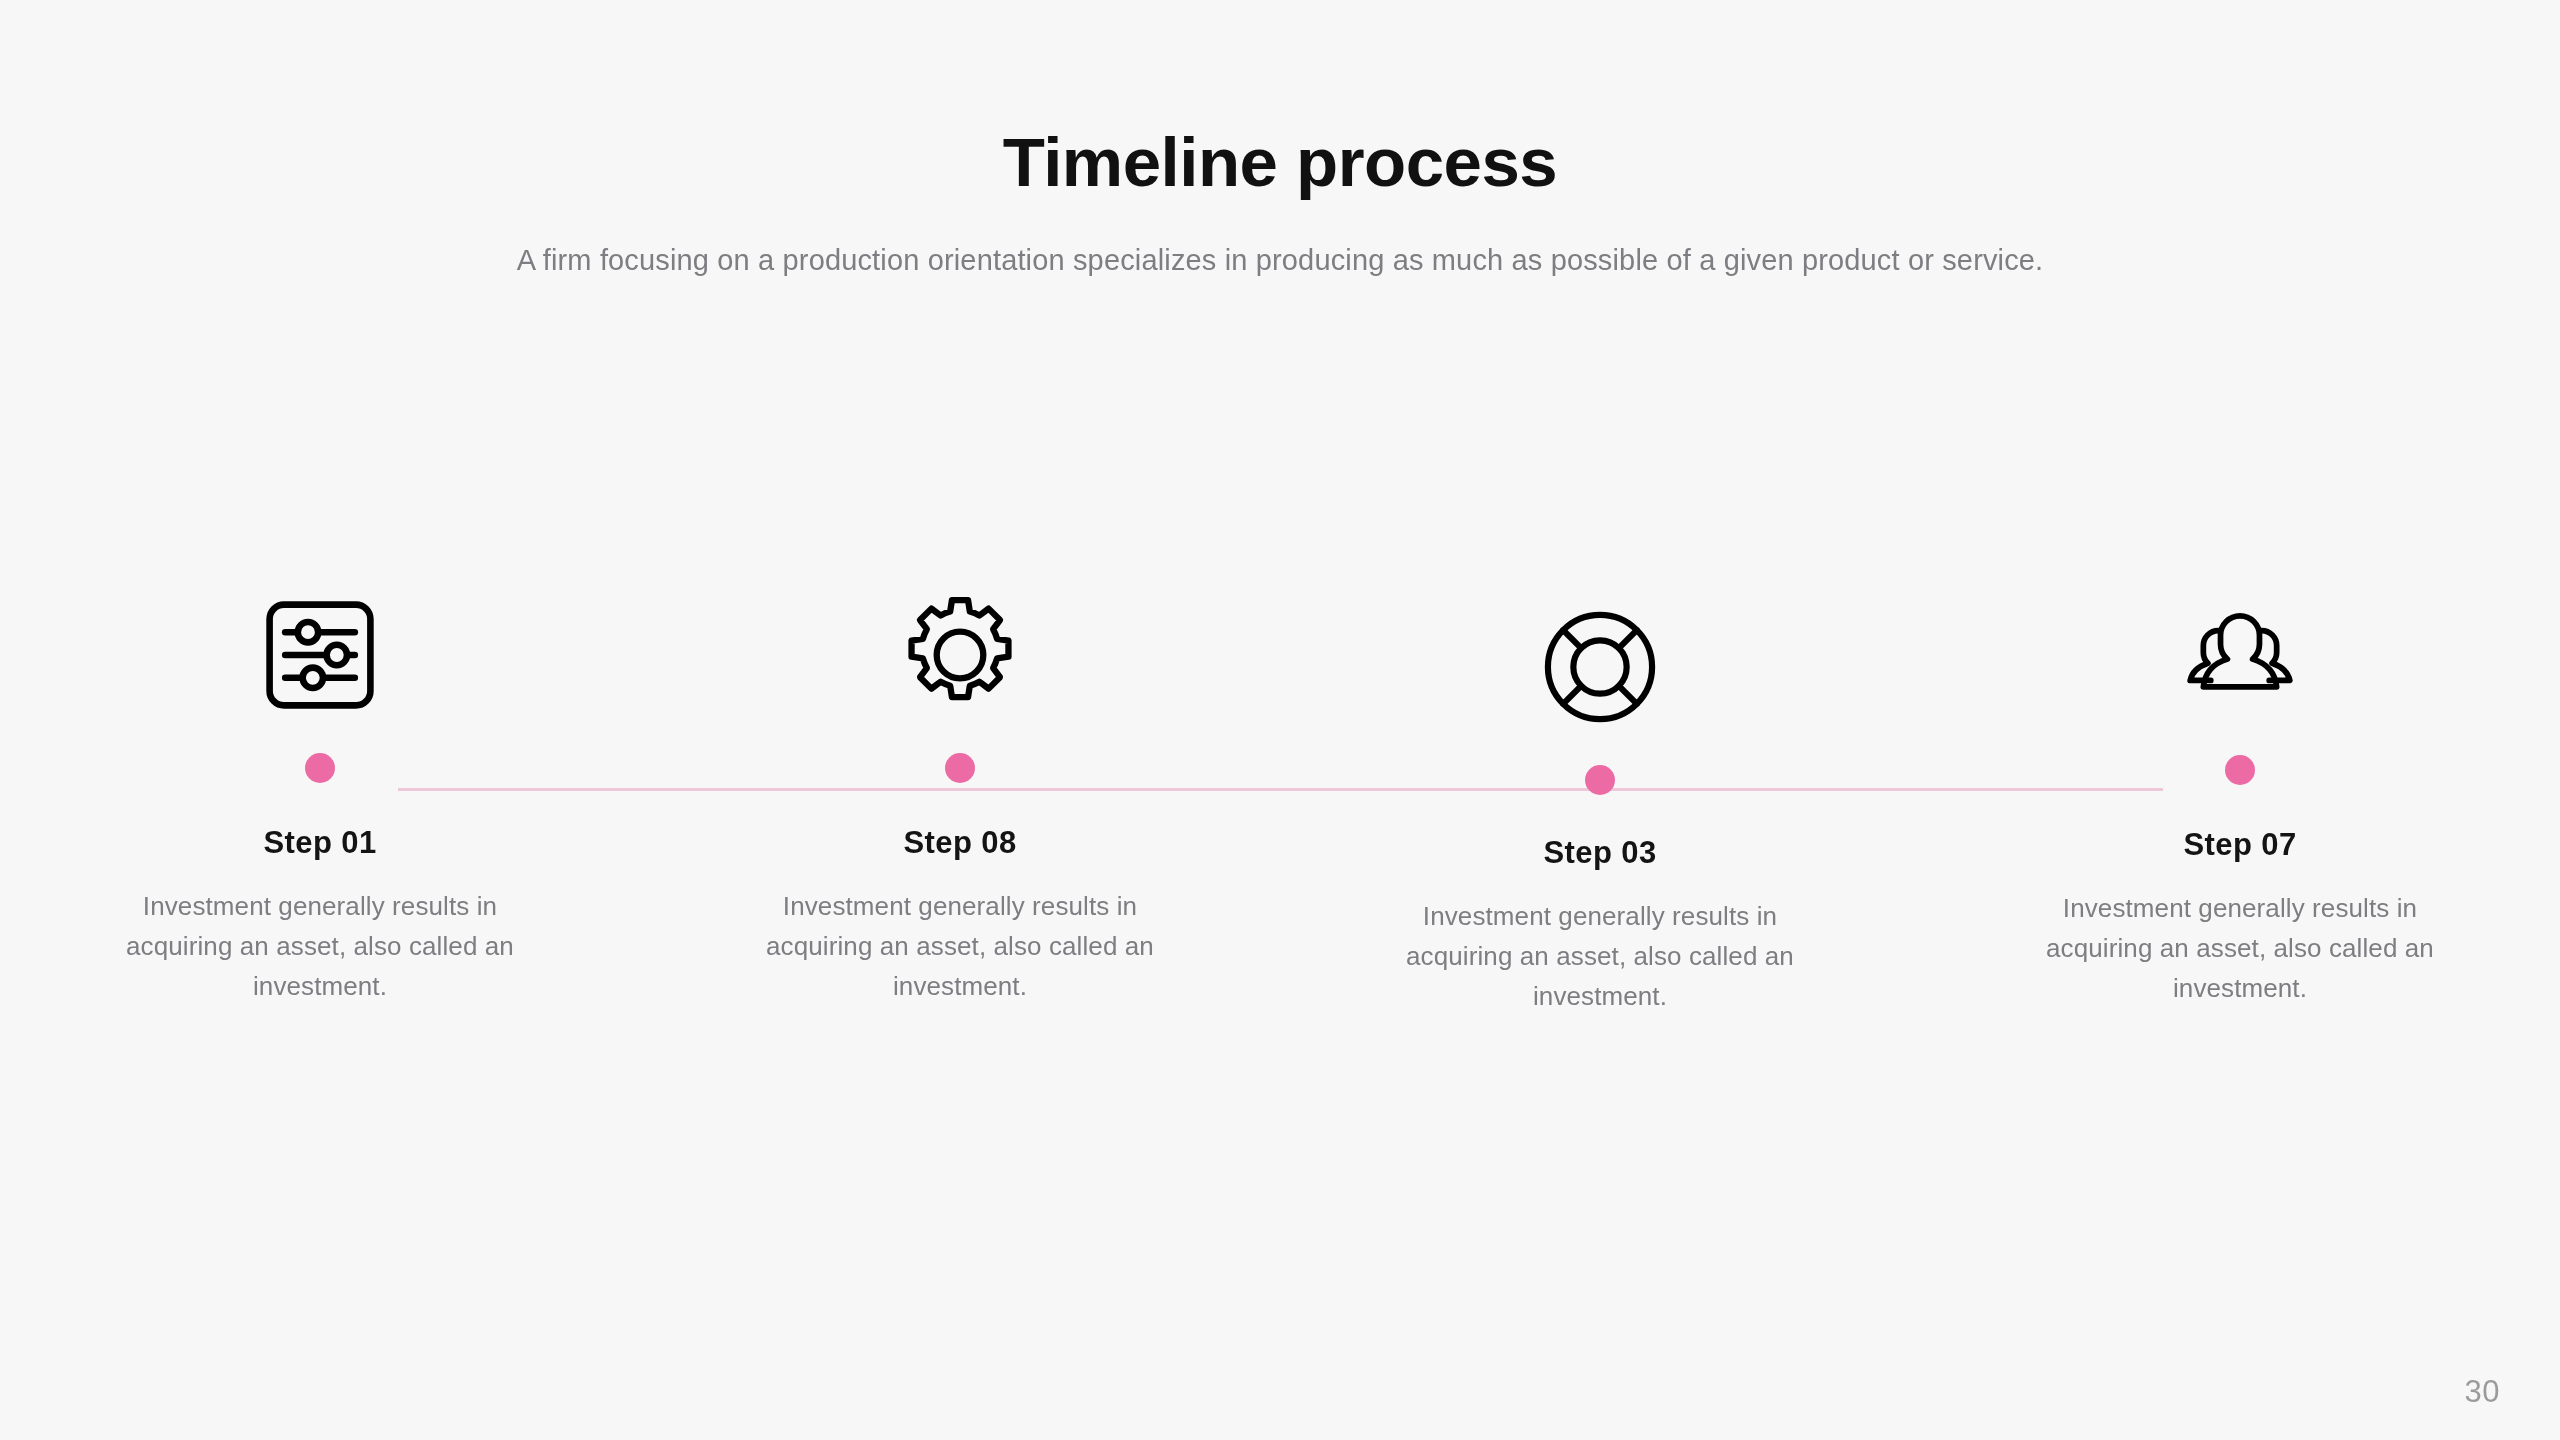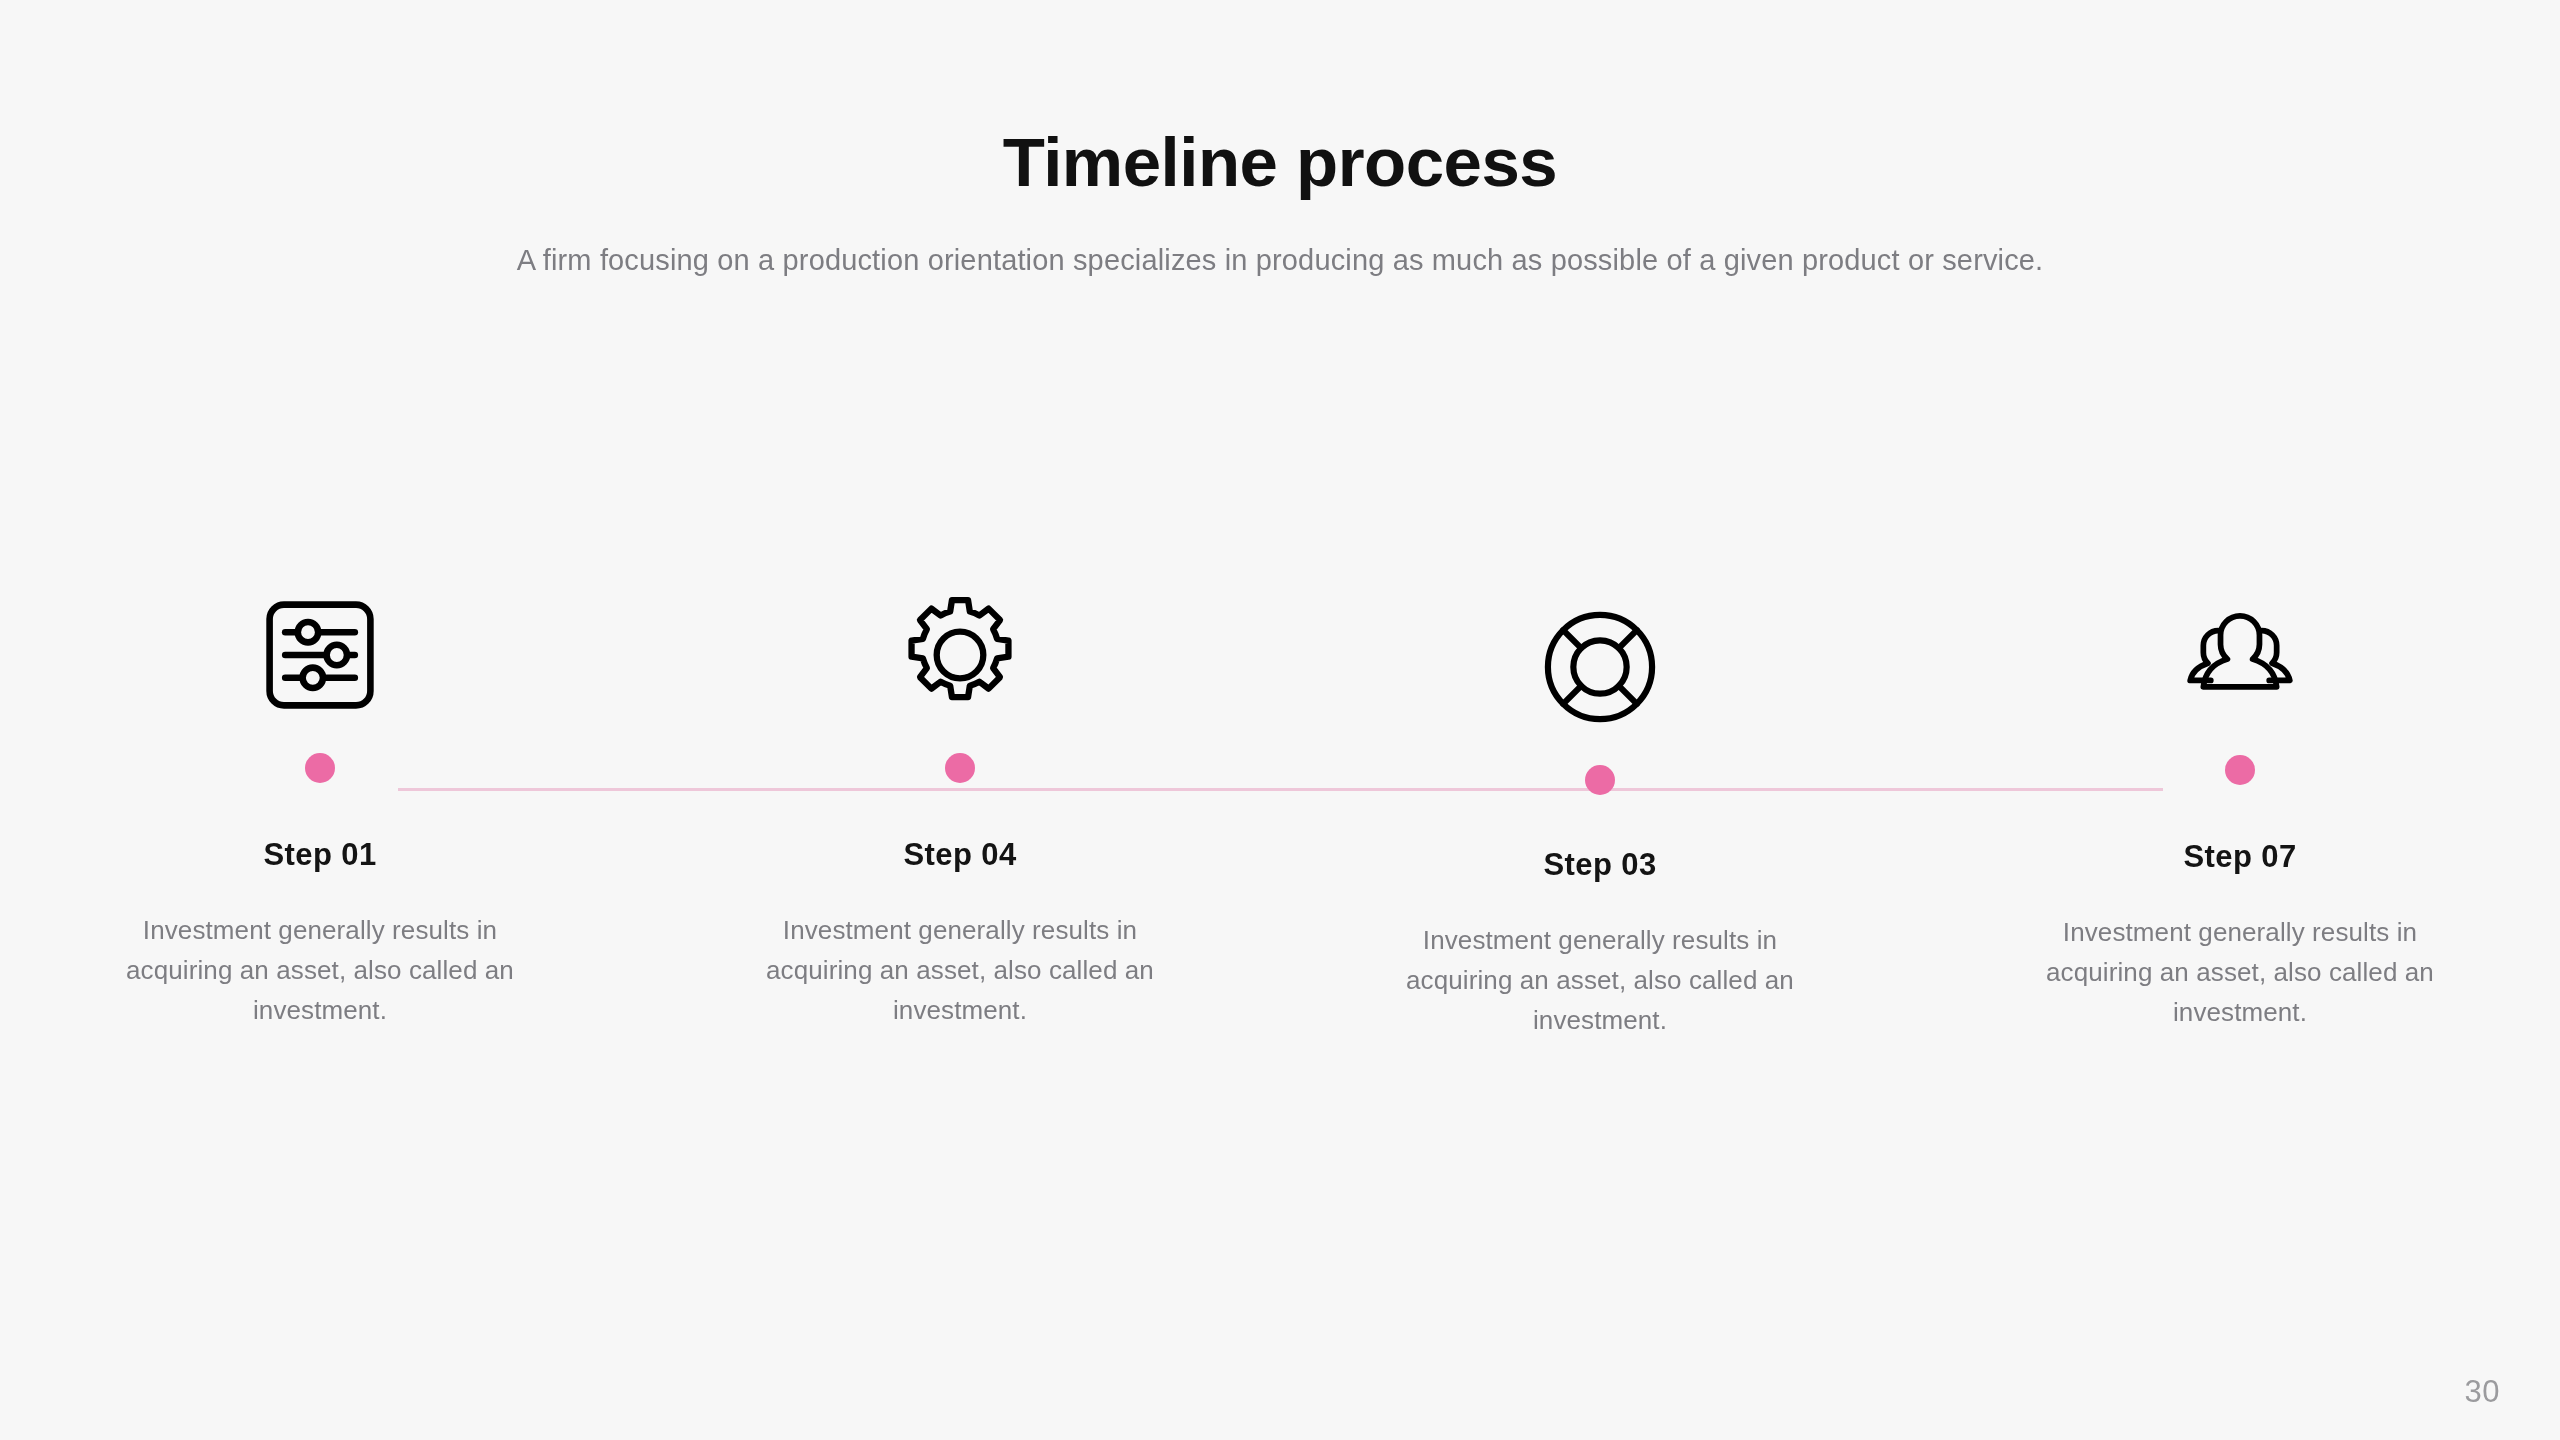--- a/index.html
+++ b/index.html
@@ -112,21 +112,21 @@
     height: 30px;
     border-radius: 50%;
     background: #ec6ba5;
   }
 
   .step-label {
     font-size: 31px;
     font-weight: 700;
     color: #141414;
     letter-spacing: 0.4px;
-    margin: 16px;
+    margin: 4px;
     padding-top: 20px;
   }
 
   .step-desc {
     font-size: 26px;
     color: #7d7d82;
     line-height: 1.53;
     text-align: center;
     width: 420px;
     margin: 0;
@@ -193,21 +193,21 @@
       <div class="step step-2">
         <div class="step-icon">
           <svg width="126" height="126" viewBox="0 0 100 100" fill="none" stroke="#000000" stroke-width="5" stroke-linecap="round" stroke-linejoin="round">
             <path d="M43.6 6.5 h12.8 l1.4 9.0 a35 35 0 0 1 7.6 3.15 l7.3 -5.45 l9.05 9.05 l-5.45 7.3 a35 35 0 0 1 3.15 7.6 l9.0 1.4 v12.8 l-9.0 1.4 a35 35 0 0 1 -3.15 7.6 l5.45 7.3 l-9.05 9.05 l-7.3 -5.45 a35 35 0 0 1 -7.6 3.15 l-1.4 9.0 h-12.8 l-1.4 -9.0 a35 35 0 0 1 -7.6 -3.15 l-7.3 5.45 l-9.05 -9.05 l5.45 -7.3 a35 35 0 0 1 -3.15 -7.6 l-9.0 -1.4 v-12.8 l9.0 -1.4 a35 35 0 0 1 3.15 -7.6 l-5.45 -7.3 l9.05 -9.05 l7.3 5.45 a35 35 0 0 1 7.6 -3.15 z"></path>
             <circle cx="50" cy="50" r="18.5"></circle>
           </svg>
         </div>
         <div class="dot-wrap">
           <span class="dot"></span>
         </div>
-        <p class="step-label">Step 04</p>
+        <p class="step-label">Step 08</p>
         <p class="step-desc">Investment generally results in acquiring an asset, also called an investment.</p>
       </div>
 
       <div class="step step-3">
         <div class="step-icon">
           <svg width="124" height="124" viewBox="0 0 100 100" fill="none" stroke="#000000" stroke-width="5" stroke-linecap="round" stroke-linejoin="round">
             <circle cx="50" cy="50" r="42"></circle>
             <circle cx="50" cy="50" r="21.5"></circle>
             <line x1="20.3" y1="20.3" x2="34.8" y2="34.8"></line>
             <line x1="79.7" y1="20.3" x2="65.2" y2="34.8"></line>

